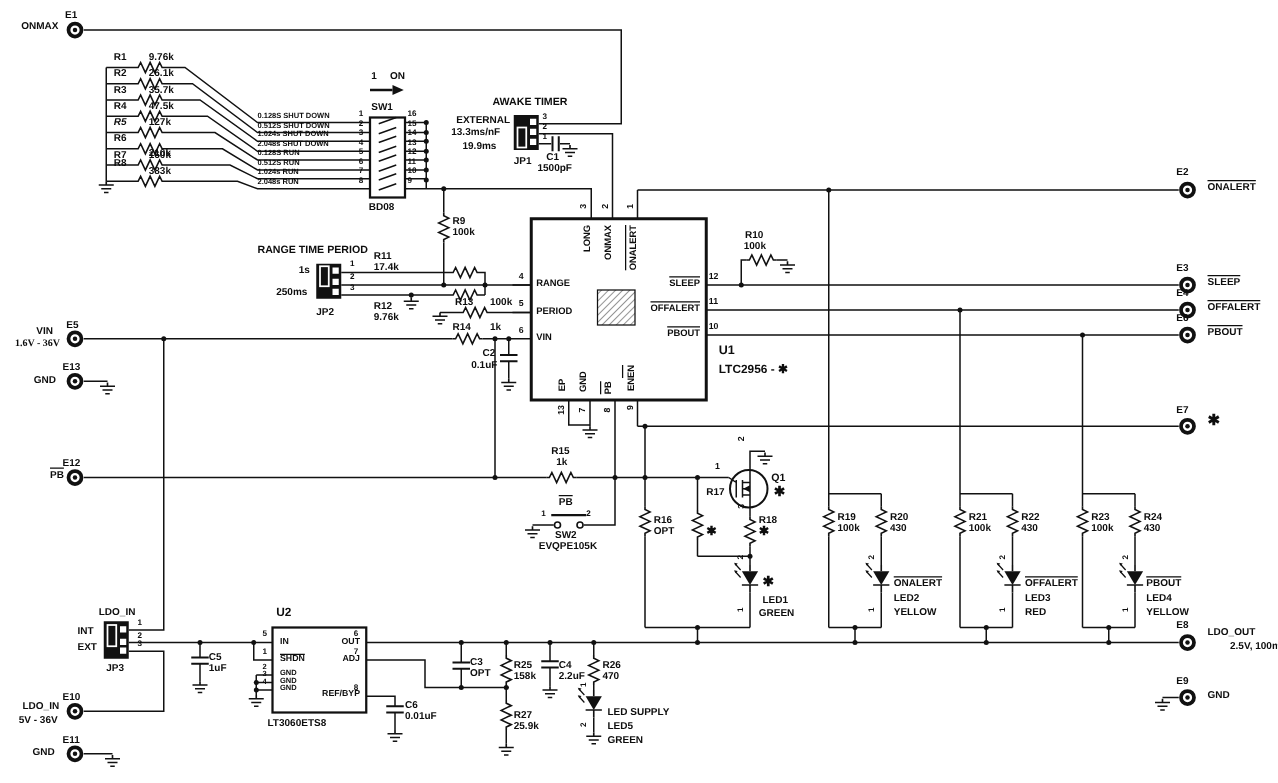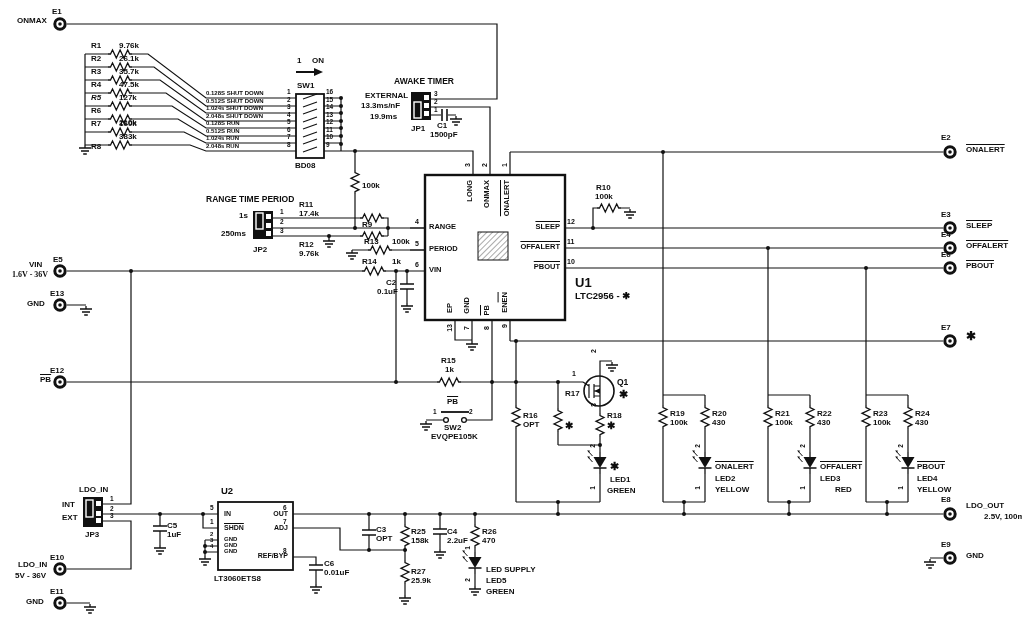--- a/index.html
+++ b/index.html
@@ -288,21 +288,21 @@
       <span class="lbl" style="left: 91px; top: 68px;">R3</span>
       <span class="lbl" style="left: 119px; top: 68px;">35.7k</span>
       <span class="lbl" style="left: 91px; top: 81px;">R4</span>
       <span class="lbl" style="left: 119px; top: 81px;">47.5k</span>
       <span class="lbl" style="left: 91px; top: 94px; font-style: italic;">R5</span>
       <span class="lbl" style="left: 119px; top: 94px;">127k</span>
       <span class="lbl" style="left: 91px; top: 107px;">R6</span>
       <span class="lbl" style="left: 119px; top: 119px;">210k</span>
       <span class="lbl" style="left: 91px; top: 120px;">R7</span>
       <span class="lbl" style="left: 119px; top: 120px;">160k</span>
-      <span class="lbl" style="left: 91px; top: 143px;">R8</span>
+      <span class="lbl" style="left: 91px; top: 127px;">R8</span>
       <span class="lbl" style="left: 119px; top: 133px;">383k</span>
       <span class="lbl" style="left: 206px; top: 90px; font-size: 6px;">0.128S SHUT DOWN</span>
       <span class="lbl" style="left: 206px; top: 98px; font-size: 6px;">0.512S SHUT DOWN</span>
       <span class="lbl" style="left: 206px; top: 105px; font-size: 6px;">1.024s SHUT DOWN</span>
       <span class="lbl" style="left: 206px; top: 113px; font-size: 6px;">2.048s SHUT DOWN</span>
       <span class="lbl" style="left: 206px; top: 120px; font-size: 6px;">0.128S RUN</span>
       <span class="lbl" style="left: 206px; top: 128px; font-size: 6px;">0.512S RUN</span>
       <span class="lbl" style="left: 206px; top: 135px; font-size: 6px;">1.024s RUN</span>
       <span class="lbl" style="left: 206px; top: 143px; font-size: 6px;">2.048s RUN</span>
       <span class="lbl" style="left: 297px; top: 57px;">1</span>
@@ -328,21 +328,21 @@
       <span class="lbl" style="left: 394px; top: 77px; font-size: 8.5px;">AWAKE TIMER</span>
       <span class="lbl" style="left: 365px; top: 92px;">EXTERNAL</span>
       <span class="lbl" style="left: 361px; top: 102px;">13.3ms/nF</span>
       <span class="lbl" style="left: 370px; top: 113px;">19.9ms</span>
       <span class="lbl" style="left: 411px; top: 125px;">JP1</span>
       <span class="lbl" style="left: 434px; top: 91px; font-size: 6.5px;">3</span>
       <span class="lbl" style="left: 434px; top: 99px; font-size: 6.5px;">2</span>
       <span class="lbl" style="left: 434px; top: 107px; font-size: 6.5px;">1</span>
       <span class="lbl" style="left: 437px; top: 122px;">C1</span>
       <span class="lbl" style="left: 430px; top: 131px;">1500pF</span>
-      <span class="lbl" style="left: 362px; top: 173px; margin-top: 48px;">R9</span>
+      <span class="lbl" style="left: 362px; top: 173px;">R9</span>
       <span class="lbl" style="left: 362px; top: 182px;">100k</span>
       <span class="lbl" style="left: 596px; top: 184px;">R10</span>
       <span class="lbl" style="left: 595px; top: 193px;">100k</span>
       <span class="lbl" style="left: 206px; top: 195px; font-size: 8.5px;">RANGE TIME PERIOD</span>
       <span class="lbl" style="left: 239px; top: 212px;">1s</span>
       <span class="lbl" style="left: 221px; top: 230px;">250ms</span>
       <span class="lbl" style="left: 253px; top: 246px;">JP2</span>
       <span class="lbl" style="left: 280px; top: 209px; font-size: 6.5px;">1</span>
       <span class="lbl" style="left: 280px; top: 219px; font-size: 6.5px;">2</span>
       <span class="lbl" style="left: 280px; top: 228px; font-size: 6.5px;">3</span>
@@ -380,21 +380,21 @@
       <span class="lbl r ov" style="left: 560px; top: 223px; font-size: 7.5px;">SLEEP</span>
       <span class="lbl r ov" style="left: 560px; top: 243px; font-size: 7.5px;">OFFALERT</span>
       <span class="lbl r ov" style="left: 560px; top: 263px; font-size: 7.5px;">PBOUT</span>
       <span class="lbl v" style="left: 466px; top: 180px; font-size: 7.5px;">LONG</span>
       <span class="lbl v" style="left: 483px; top: 180px; font-size: 7.5px;">ONMAX</span>
       <span class="lbl v ov" style="left: 503px; top: 180px; font-size: 7.5px;">ONALERT</span>
       <span class="lbl v" style="left: 446px; top: 303px; font-size: 7.5px;">EP</span>
       <span class="lbl v" style="left: 463px; top: 297px; font-size: 7.5px;">GND</span>
       <span class="lbl v ov" style="left: 483px; top: 305px; font-size: 7.5px;">PB</span>
       <span class="lbl v" style="left: 501px; top: 292px; font-size: 7.5px;"><span>EN</span><span class="ov">EN</span></span>
-      <span class="lbl" style="left: 575px; top: 276px; font-size: 13px;">U1</span>
+      <span class="lbl" style="left: 575px; top: 276px; font-size: 10px;">U1</span>
       <span class="lbl" style="left: 575px; top: 291px; font-size: 9.5px;">LTC2956 - ✱</span>
       <span class="lbl" style="left: 941px; top: 134px;">E2</span>
       <span class="lbl ov" style="left: 966px; top: 146px;">ONALERT</span>
       <span class="lbl" style="left: 941px; top: 211px;">E3</span>
       <span class="lbl ov" style="left: 966px; top: 222px;">SLEEP</span>
       <span class="lbl" style="left: 941px; top: 231px;">E4</span>
       <span class="lbl ov" style="left: 966px; top: 242px;">OFFALERT</span>
       <span class="lbl" style="left: 941px; top: 251px;">E6</span>
       <span class="lbl ov" style="left: 966px; top: 262px;">PBOUT</span>
       <span class="lbl" style="left: 941px; top: 324px;">E7</span>
@@ -438,21 +438,21 @@
       <span class="lbl" style="left: 607px; top: 487px;">GREEN</span>
       <span class="lbl v" style="left: 695px; top: 444px; font-size: 6.5px;">2</span>
       <span class="lbl v" style="left: 695px; top: 486px; font-size: 6.5px;">1</span>
       <span class="lbl ov" style="left: 715px; top: 463px;">ONALERT</span>
       <span class="lbl" style="left: 715px; top: 475px;">LED2</span>
       <span class="lbl" style="left: 715px; top: 486px;">YELLOW</span>
       <span class="lbl v" style="left: 800px; top: 444px; font-size: 6.5px;">2</span>
       <span class="lbl v" style="left: 800px; top: 486px; font-size: 6.5px;">1</span>
       <span class="lbl ov" style="left: 820px; top: 463px;">OFFALERT</span>
       <span class="lbl" style="left: 820px; top: 475px;">LED3</span>
-      <span class="lbl" style="left: 820px; top: 486px; margin-left: 15px;">RED</span>
+      <span class="lbl" style="left: 820px; top: 486px;">RED</span>
       <span class="lbl v" style="left: 898px; top: 444px; font-size: 6.5px;">2</span>
       <span class="lbl v" style="left: 898px; top: 486px; font-size: 6.5px;">1</span>
       <span class="lbl ov" style="left: 917px; top: 463px;">PBOUT</span>
       <span class="lbl" style="left: 917px; top: 475px;">LED4</span>
       <span class="lbl" style="left: 917px; top: 486px;">YELLOW</span>
       <span class="lbl" style="left: 941px; top: 496px;">E8</span>
       <span class="lbl" style="left: 966px; top: 502px;">LDO_OUT</span>
       <span class="lbl" style="left: 966px; top: 513px; margin-left: 18px;">2.5V, 100mA</span>
       <span class="lbl" style="left: 941px; top: 541px;">E9</span>
       <span class="lbl" style="left: 966px; top: 552px;">GND</span>

